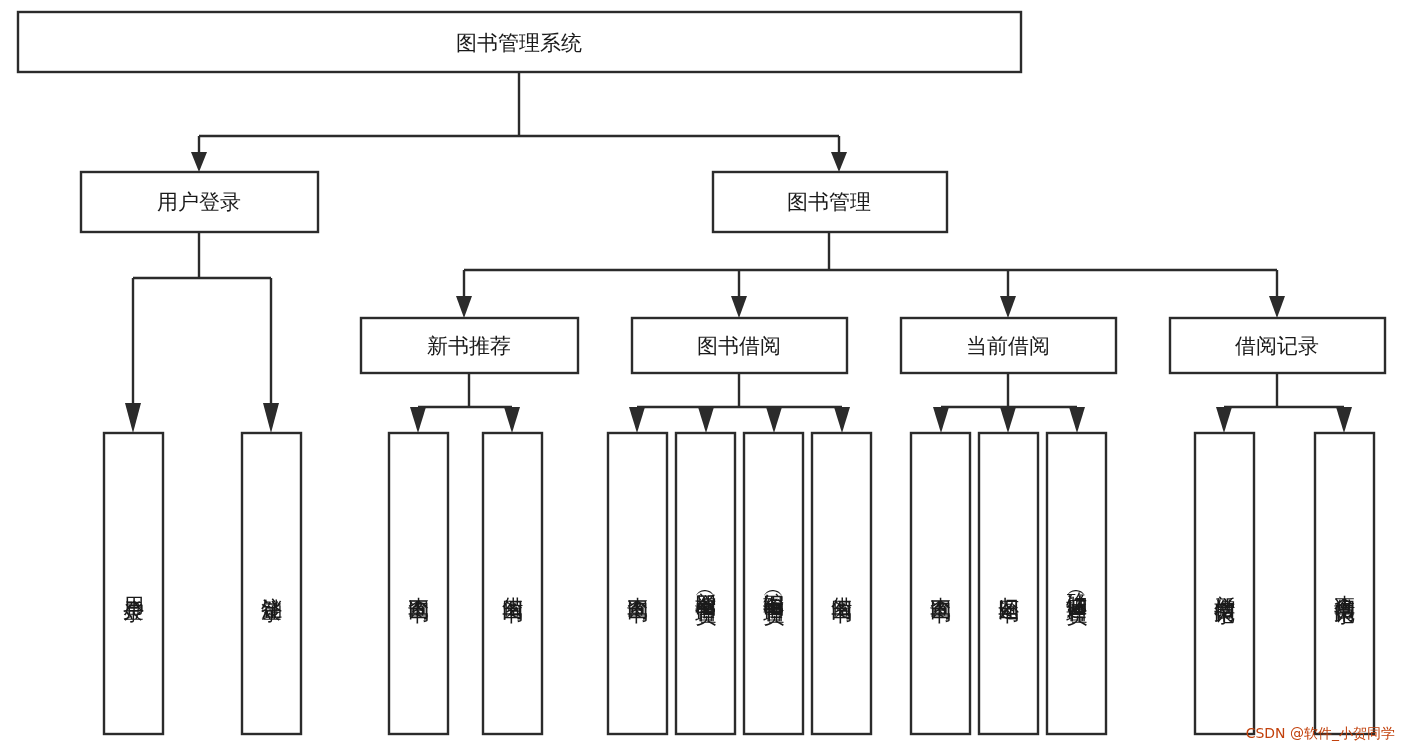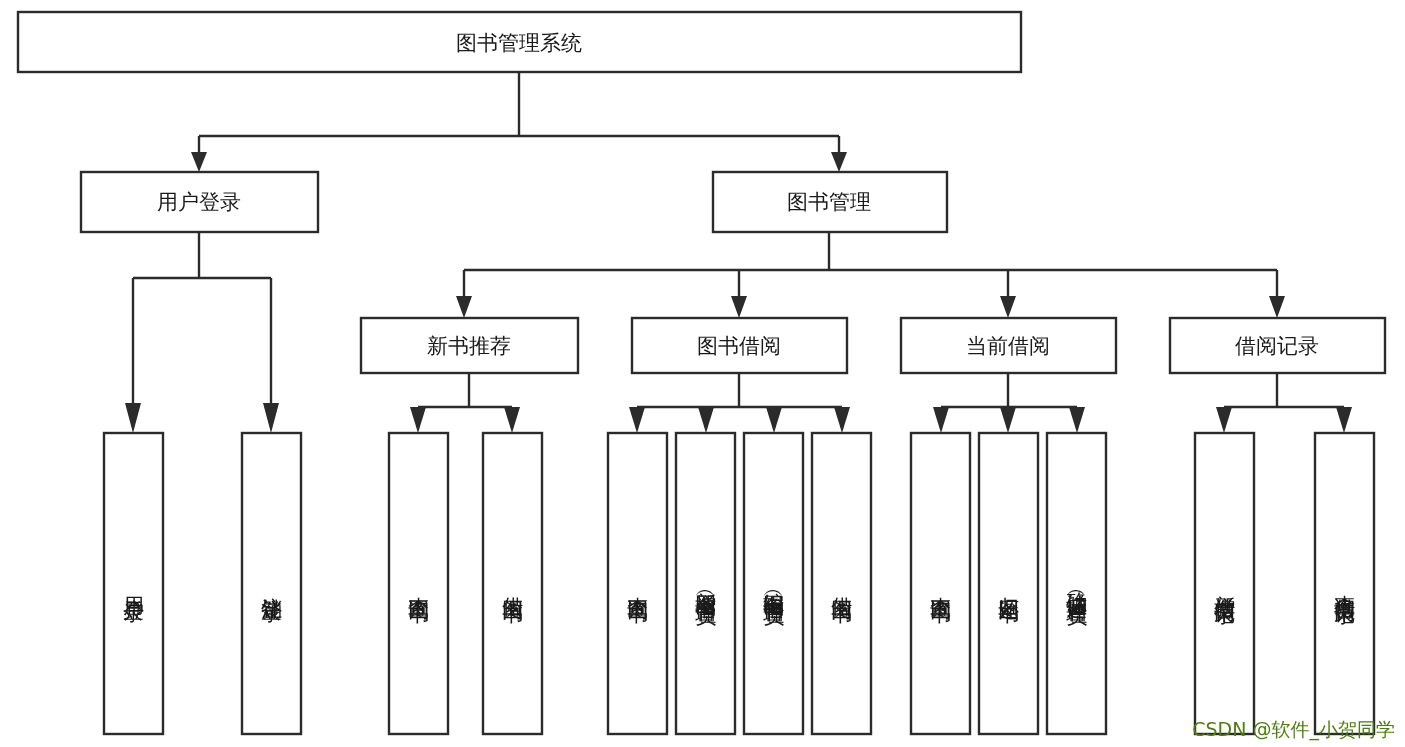--- a/index.html
+++ b/index.html
@@ -64,22 +64,22 @@
     letter-spacing: 2px;
     color: #1a1a1a;
     white-space: nowrap;
     text-align: center;
   }
   .watermark {
     position: absolute;
     right: 10px;
     bottom: 4px;
     font-family: "DejaVu Sans", "Liberation Sans", sans-serif;
-    font-size: 19px;
-    color: #4d7c0f;
+    font-size: 14px;
+    color: #c2410c;
     white-space: nowrap;
     pointer-events: none;
   }
 </style>
 </head>
 <body>
 
 <div id="diagram-root">
 
   <svg class="diagram-canvas" viewBox="0 0 1405 747">

